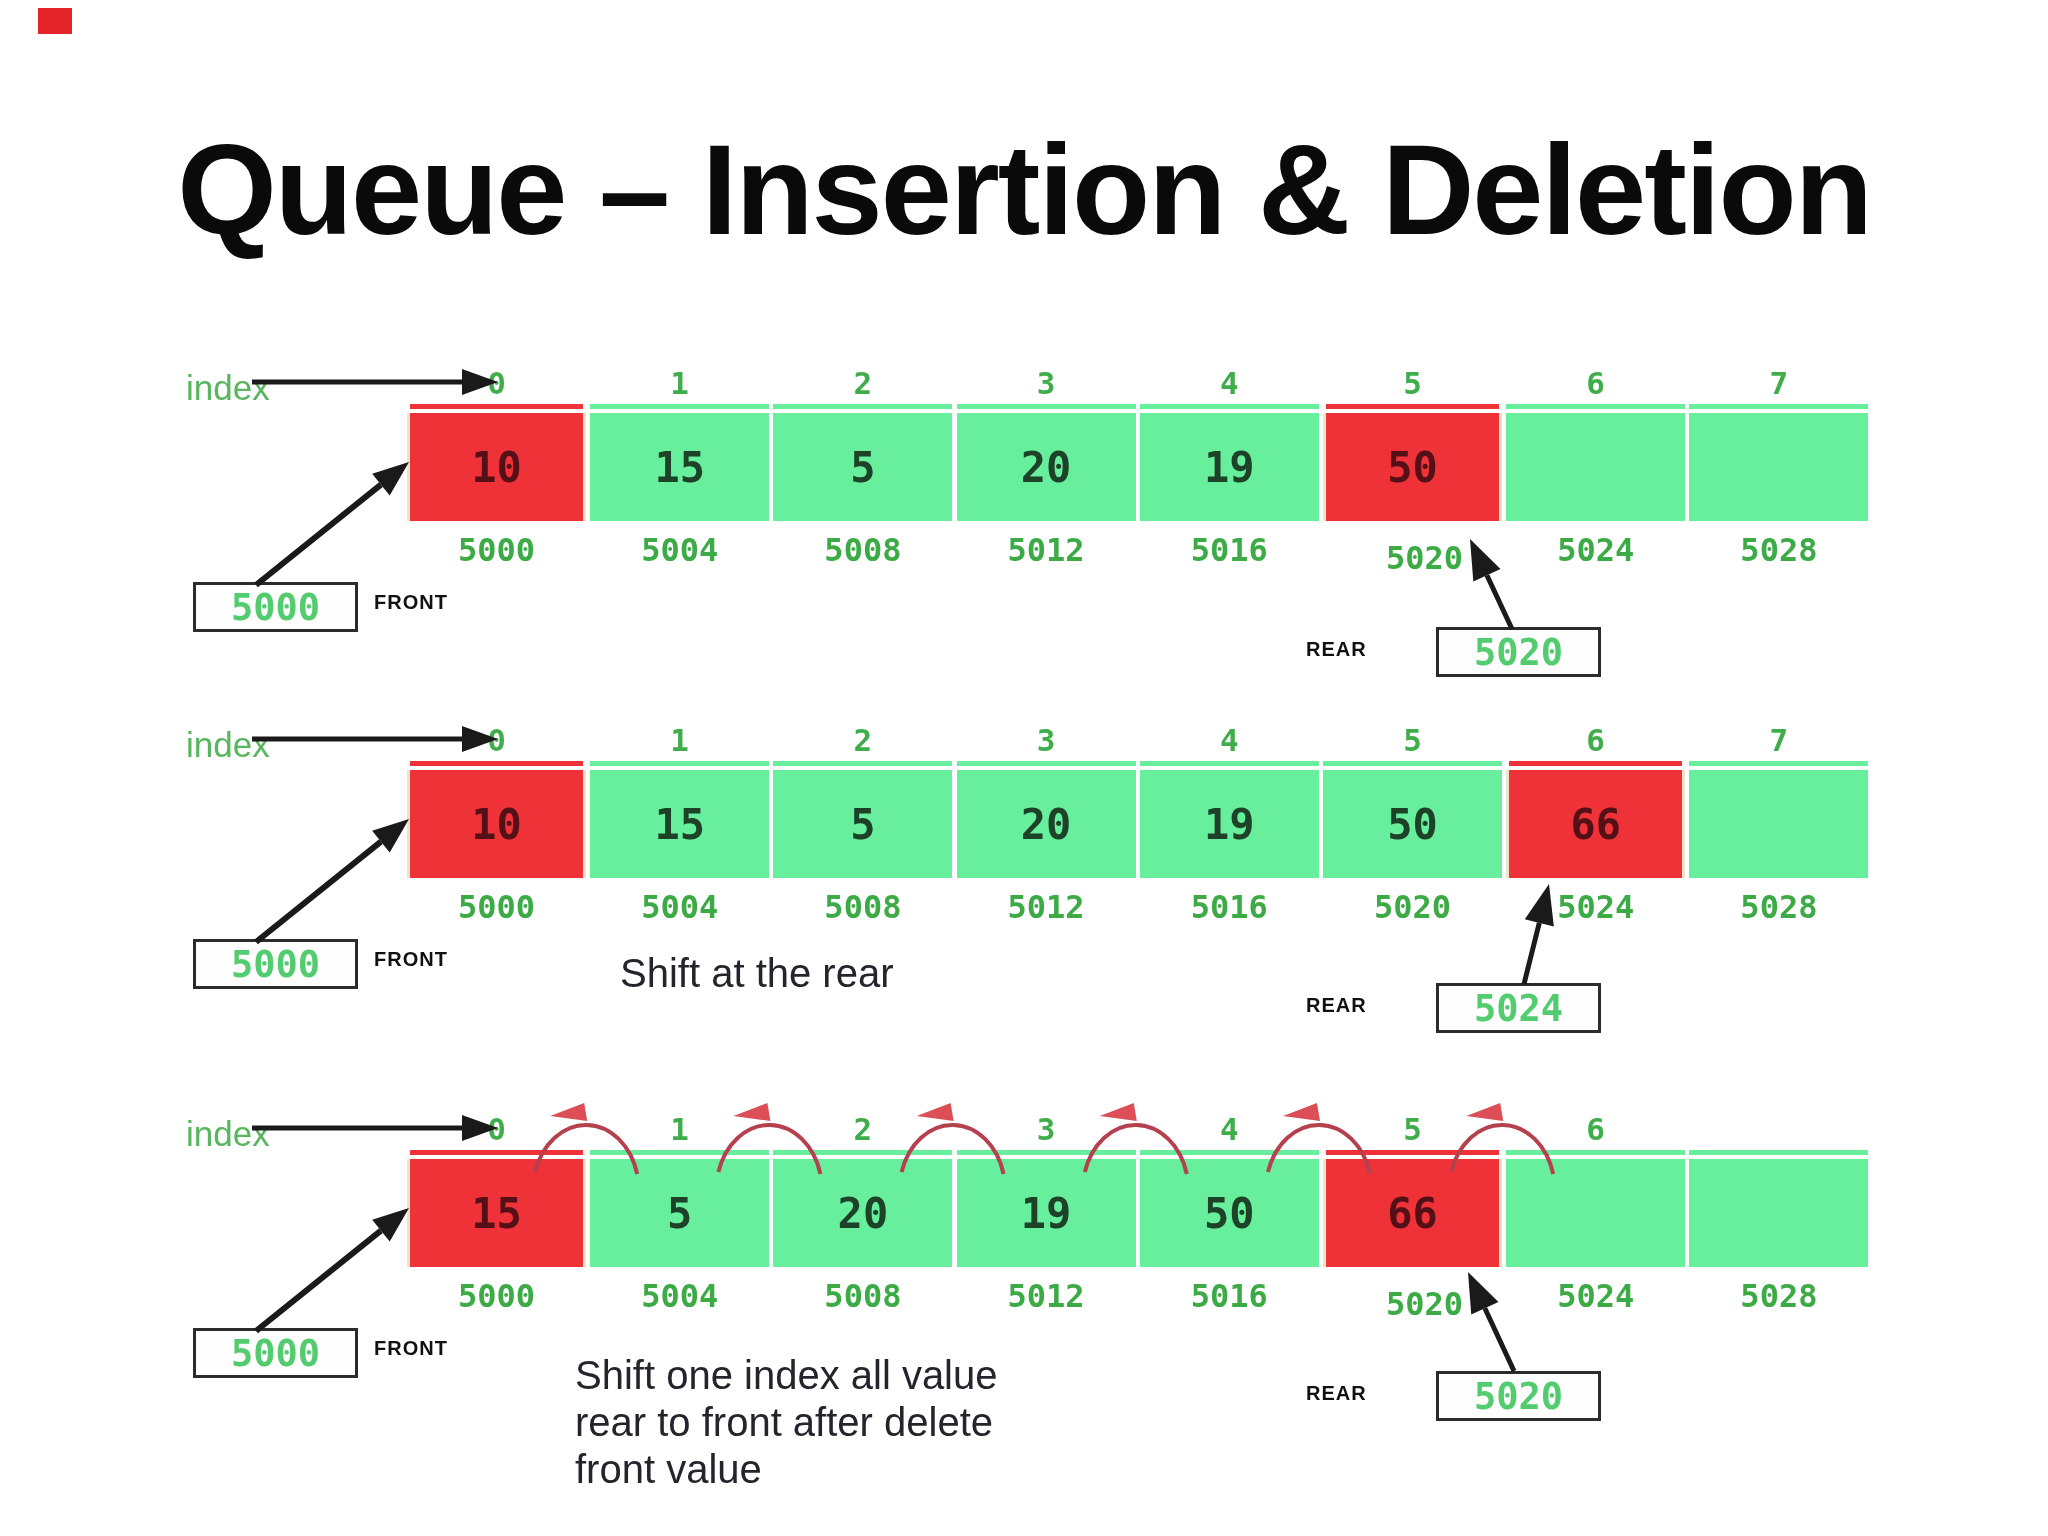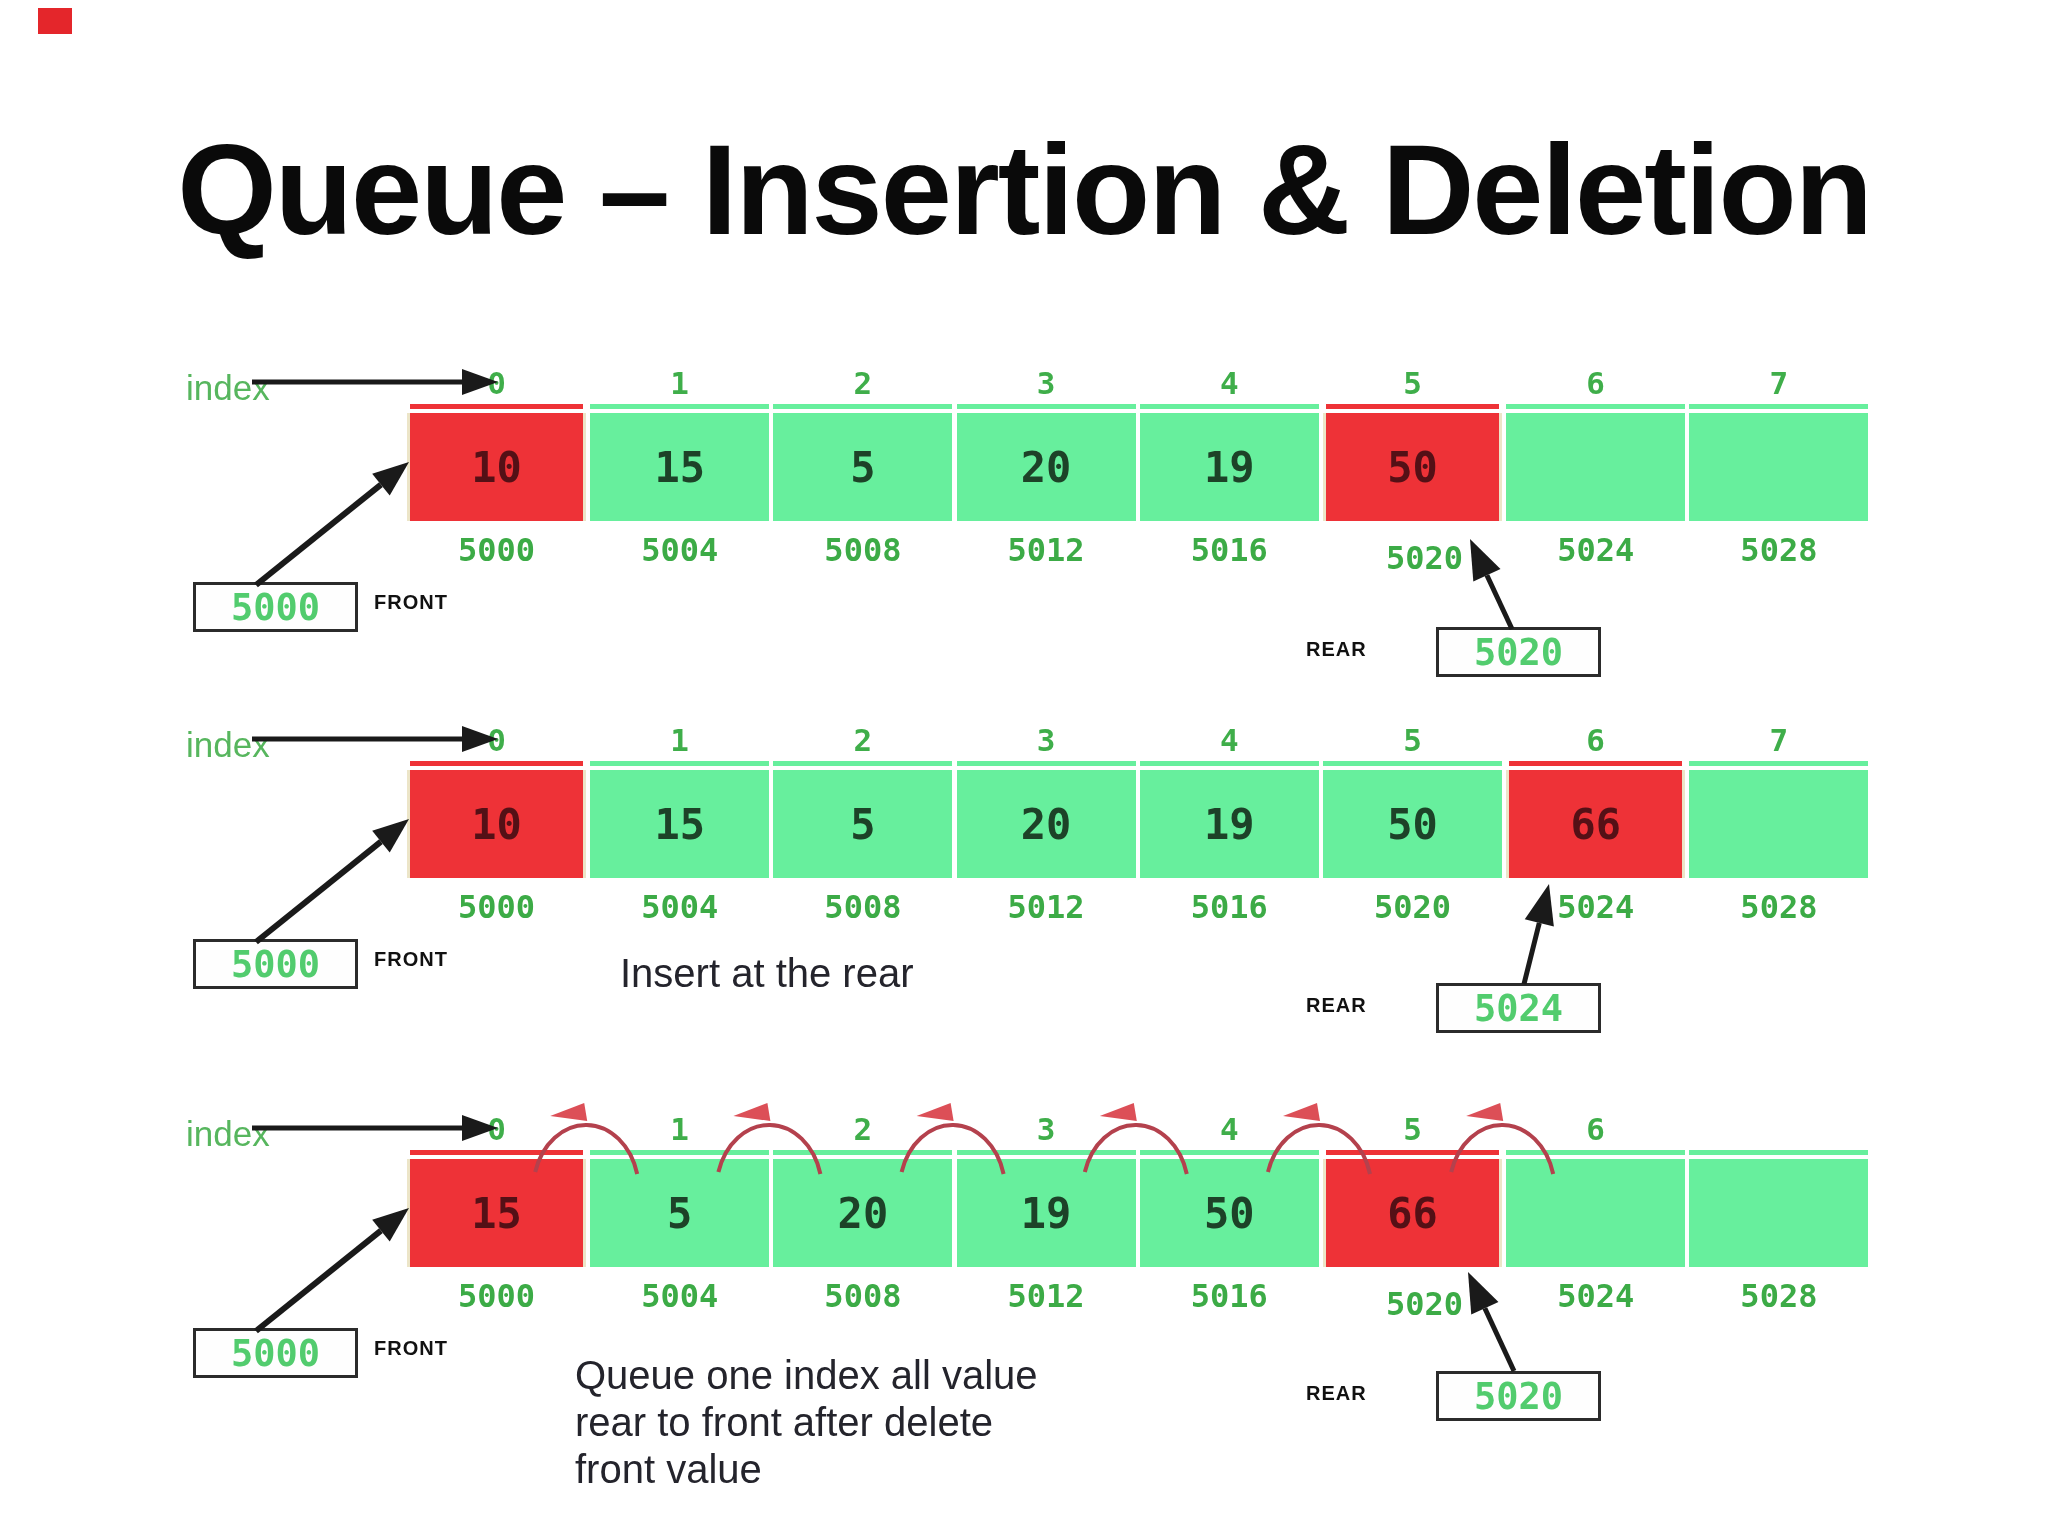--- a/index.html
+++ b/index.html
@@ -154,21 +154,21 @@
     <div class="abs addr" style="left: 1506.2px; top: 888px;">5024</div>
     <div class="abs addr" style="left: 1689.4px; top: 888px;">5028</div>
     <div class="abs ptr-box" style="left: 193px; top: 939px;">
       <span class="ptr-val">5000</span>
     </div>
     <div class="abs ptr-label" style="left: 374px; top: 948px;">FRONT</div>
     <div class="abs ptr-label" style="left: 1306px; top: 994px;">REAR</div>
     <div class="abs ptr-box" style="left: 1436px; top: 983px;">
       <span class="ptr-val">5024</span>
     </div>
-    <div class="abs caption" style="left: 620px; top: 950px;">Insert at the rear</div>
+    <div class="abs caption" style="left: 620px; top: 950px;">Shift at the rear</div>
   </div>
 <div id="diagram-2" class="abs diagram">
     <div class="abs idx-label" style="left: 186px; top: 1114px;">index</div>
     <div class="abs idx-num" style="left: 407px; top: 1111px;">0</div>
     <div class="abs idx-num" style="left: 590.2px; top: 1111px;">1</div>
     <div class="abs idx-num" style="left: 773.4px; top: 1111px;">2</div>
     <div class="abs idx-num" style="left: 956.6px; top: 1111px;">3</div>
     <div class="abs idx-num" style="left: 1139.8px; top: 1111px;">4</div>
     <div class="abs idx-num" style="left: 1323px; top: 1111px;">5</div>
     <div class="abs idx-num" style="left: 1506.2px; top: 1111px;">6</div>
@@ -205,21 +205,21 @@
     <div class="abs addr" style="left: 1506.2px; top: 1277px;">5024</div>
     <div class="abs addr" style="left: 1689.4px; top: 1277px;">5028</div>
     <div class="abs ptr-box" style="left: 193px; top: 1328px;">
       <span class="ptr-val">5000</span>
     </div>
     <div class="abs ptr-label" style="left: 374px; top: 1337px;">FRONT</div>
     <div class="abs ptr-label" style="left: 1306px; top: 1382px;">REAR</div>
     <div class="abs ptr-box" style="left: 1436px; top: 1371px;">
       <span class="ptr-val">5020</span>
     </div>
-    <div class="abs caption" style="left: 575px; top: 1352px;">Queue one index all value</div>
+    <div class="abs caption" style="left: 575px; top: 1352px;">Shift one index all value</div>
     <div class="abs caption" style="left: 575px; top: 1399px;">rear to front after delete</div>
     <div class="abs caption" style="left: 575px; top: 1446px;">front value</div>
   </div>
 
 <svg id="overlay" class="abs" width="2048" height="1536">
     <line x1="252" y1="382" x2="462" y2="382" stroke="#1a1a1a" stroke-width="5"></line>
     <polygon points="498,382 462,395 462,369" fill="#1a1a1a"></polygon>
     <polygon points="409,462 389.714272616519,495.4673082169757 372.17067908542856,473.6447894343998" fill="#1a1a1a"></polygon>
     <line x1="256" y1="585" x2="380.9424758509738" y2="484.55604882568775" stroke="#1a1a1a" stroke-width="6"></line>
     <polygon points="1470,539 1500.508165713174,568.9040436198438 1473.322671513316,581.5906075797775" fill="#1a1a1a"></polygon>

